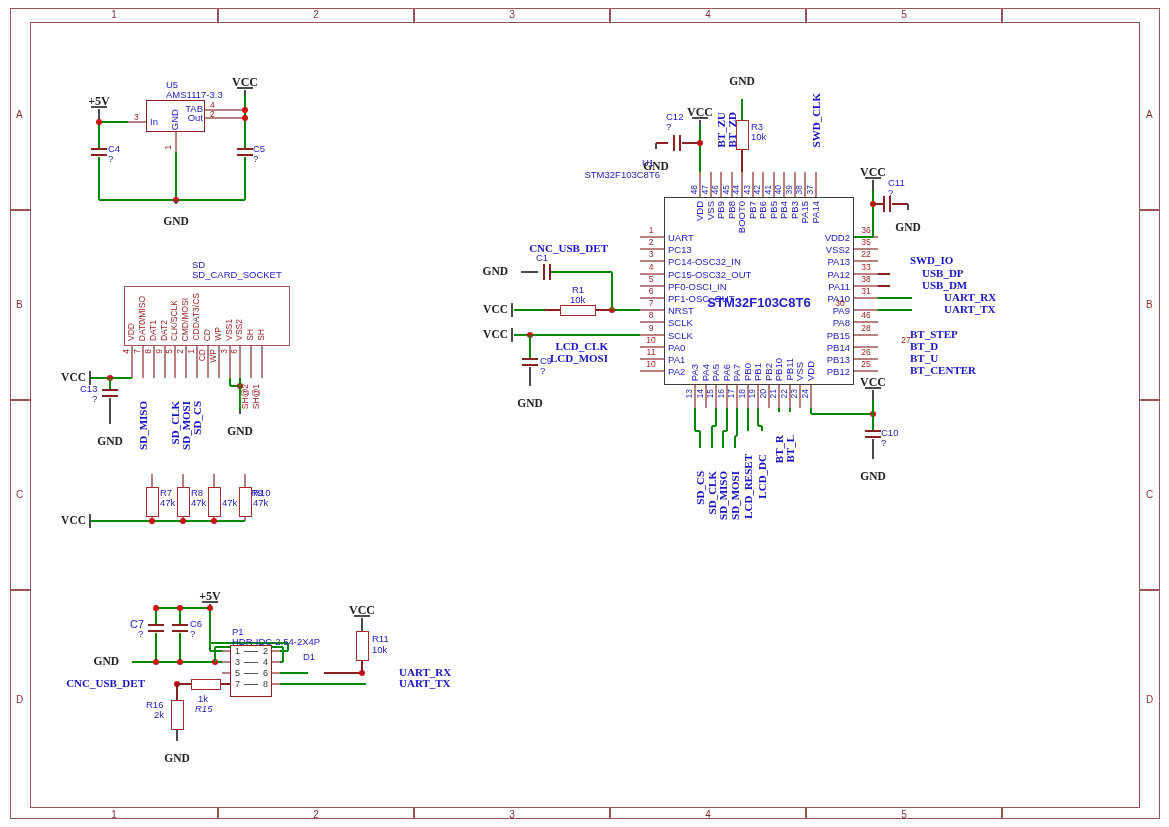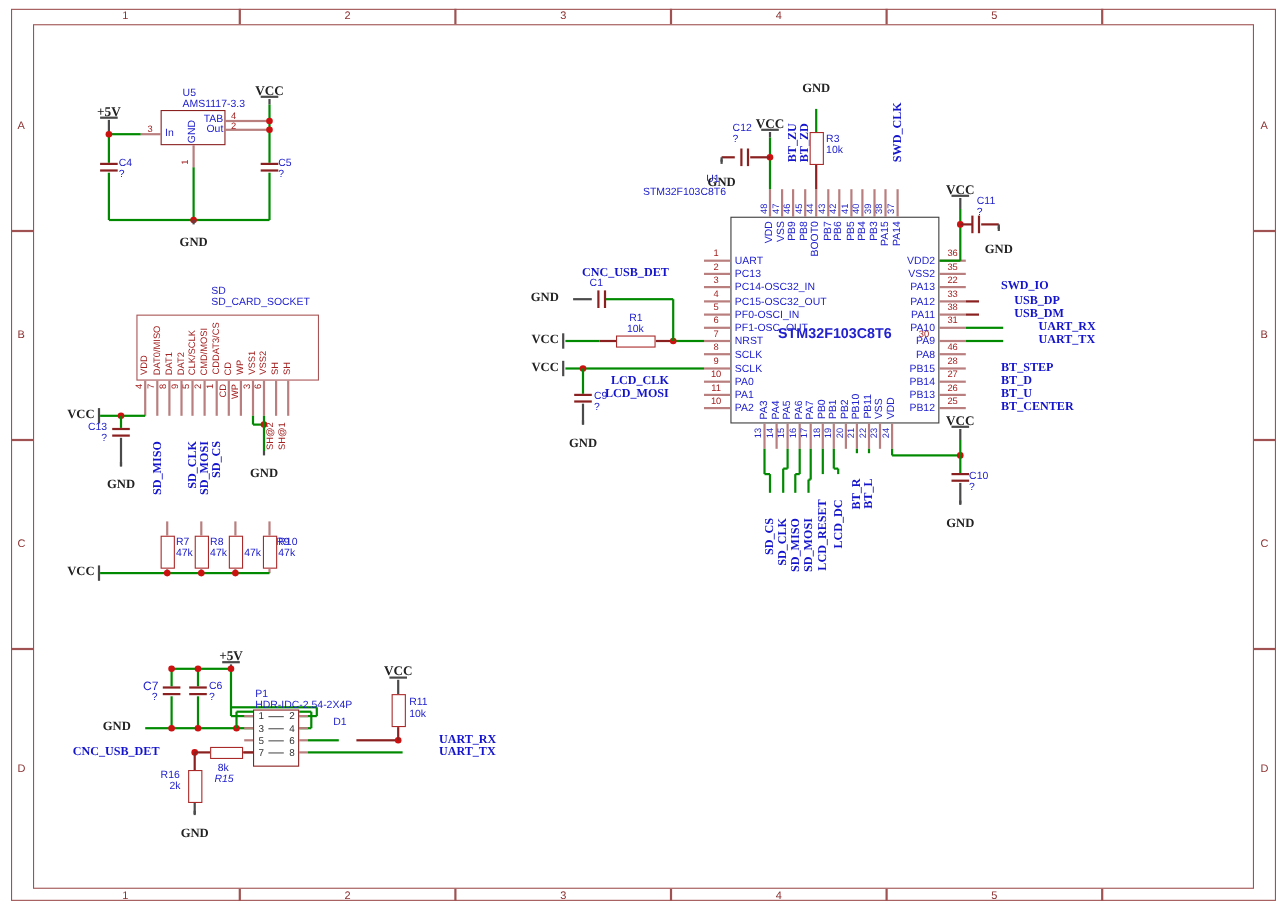--- a/index.html
+++ b/index.html
@@ -432,21 +432,21 @@
     <div class="ln" style="left: 222px; top: 683px; width: 8px; height: 2px; background: rgb(185, 127, 127);"></div>
     <div class="ln" style="left: 272px; top: 683px; width: 8px; height: 2px; background: rgb(185, 127, 127);"></div>
     <div class="ln" style="left: 244px; top: 683.5px; width: 14px; height: 1px; background: rgb(85, 85, 85);"></div>
     <span class="t " style="font-size: 9px; color: rgb(51, 51, 51); left: 235px; top: 680px;">7</span>
     <span class="t tr" style="font-size: 9px; color: rgb(51, 51, 51); left: 108px; width: 160px; top: 680px;">8</span>
     <span class="t tr" style="font-size: 11px; color: rgb(20, 20, 204); font-family: &quot;Liberation Serif&quot;, serif; font-weight: bold; left: -15px; width: 160px; top: 678px;">CNC_USB_DET</span>
     <div class="ln" style="left: 174px; top: 681px; width: 6px; height: 6px; border-radius: 50%; background: rgb(204, 17, 17);"></div>
     <div class="ln" style="left: 177px; top: 683.2px; width: 14px; height: 1.6px; background: rgb(139, 32, 32);"></div>
     <div class="rect" style="left: 191px; top: 678.5px; width: 30px; height: 11px; border: 1.5px solid rgb(170, 42, 42); box-sizing: border-box;"></div>
     <div class="ln" style="left: 221px; top: 683.2px; width: 9px; height: 1.6px; background: rgb(139, 32, 32);"></div>
-    <span class="t " style="font-size: 9.5px; color: rgb(33, 33, 205); left: 198px; top: 694px;">8k</span>
+    <span class="t " style="font-size: 9.5px; color: rgb(33, 33, 205); left: 198px; top: 694px;">1k</span>
     <span class="t " style="font-size: 9.5px; color: rgb(33, 33, 205); left: 195px; top: 704px; font-style: italic;">R15</span>
     <div class="ln" style="left: 176.2px; top: 684px; width: 1.6px; height: 16px; background: rgb(139, 32, 32);"></div>
     <div class="rect" style="left: 170.5px; top: 700px; width: 13px; height: 30px; border: 1.5px solid rgb(170, 42, 42); box-sizing: border-box;"></div>
     <div class="ln" style="left: 176.2px; top: 730px; width: 1.6px; height: 10px; background: rgb(74, 74, 74);"></div>
     <div class="ln" style="left: 176.1px; top: 737px; width: 1.8px; height: 4px; background: rgb(74, 74, 74);"></div>
     <span class="t tc" style="font-size: 11.5px; color: rgb(34, 34, 34); font-family: &quot;Liberation Serif&quot;, serif; font-weight: bold; left: 177px; top: 753px;">GND</span>
     <span class="t " style="font-size: 9.5px; color: rgb(33, 33, 205); left: 146px; top: 700px;">R16</span>
     <span class="t " style="font-size: 9.5px; color: rgb(33, 33, 205); left: 154px; top: 710px;">2k</span>
     <div class="ln" style="left: 280px; top: 672.2px; width: 28px; height: 1.6px; background: rgb(1, 138, 1);"></div>
     <span class="t tc" style="font-size: 9.5px; color: rgb(33, 33, 205); left: 309px; top: 652px;">D1</span>
@@ -523,21 +523,21 @@
     <div class="ln" style="left: 854px; top: 309px; width: 24px; height: 2px; background: rgb(185, 127, 127);"></div>
     <span class="t tc" style="font-size: 8.5px; color: rgb(164, 34, 34); left: 840px; top: 299px;">30</span>
     <span class="t tr" style="font-size: 9.5px; color: rgb(33, 33, 205); left: 690px; width: 160px; top: 306px;">PA9</span>
     <div class="ln" style="left: 854px; top: 321px; width: 24px; height: 2px; background: rgb(185, 127, 127);"></div>
     <span class="t tc" style="font-size: 8.5px; color: rgb(164, 34, 34); left: 866px; top: 311px;">46</span>
     <span class="t tr" style="font-size: 9.5px; color: rgb(33, 33, 205); left: 690px; width: 160px; top: 318px;">PA8</span>
     <div class="ln" style="left: 854px; top: 334px; width: 24px; height: 2px; background: rgb(185, 127, 127);"></div>
     <span class="t tc" style="font-size: 8.5px; color: rgb(164, 34, 34); left: 866px; top: 324px;">28</span>
     <span class="t tr" style="font-size: 9.5px; color: rgb(33, 33, 205); left: 690px; width: 160px; top: 331px;">PB15</span>
     <div class="ln" style="left: 854px; top: 346px; width: 24px; height: 2px; background: rgb(185, 127, 127);"></div>
-    <span class="t tc" style="font-size: 8.5px; color: rgb(164, 34, 34); left: 866px; top: 336px;">27</span>
+    <span class="t tc" style="font-size: 8.5px; color: rgb(164, 34, 34); left: 906px; top: 336px;">27</span>
     <span class="t tr" style="font-size: 9.5px; color: rgb(33, 33, 205); left: 690px; width: 160px; top: 343px;">PB14</span>
     <div class="ln" style="left: 854px; top: 358px; width: 24px; height: 2px; background: rgb(185, 127, 127);"></div>
     <span class="t tc" style="font-size: 8.5px; color: rgb(164, 34, 34); left: 866px; top: 348px;">26</span>
     <span class="t tr" style="font-size: 9.5px; color: rgb(33, 33, 205); left: 690px; width: 160px; top: 355px;">PB13</span>
     <div class="ln" style="left: 854px; top: 370px; width: 24px; height: 2px; background: rgb(185, 127, 127);"></div>
     <span class="t tc" style="font-size: 8.5px; color: rgb(164, 34, 34); left: 866px; top: 360px;">25</span>
     <span class="t tr" style="font-size: 9.5px; color: rgb(33, 33, 205); left: 690px; width: 160px; top: 367px;">PB12</span>
     <div class="ln" style="left: 699px; top: 172px; width: 2px; height: 25px; background: rgb(185, 127, 127);"></div>
     <span class="t vt" style="font-size: 8.5px; color: rgb(40, 40, 200); left: 690px; bottom: 633px;">48</span>
     <span class="t vt" style="font-size: 9.5px; color: rgb(33, 33, 205); left: 695px; top: 201px;">VDD</span>

